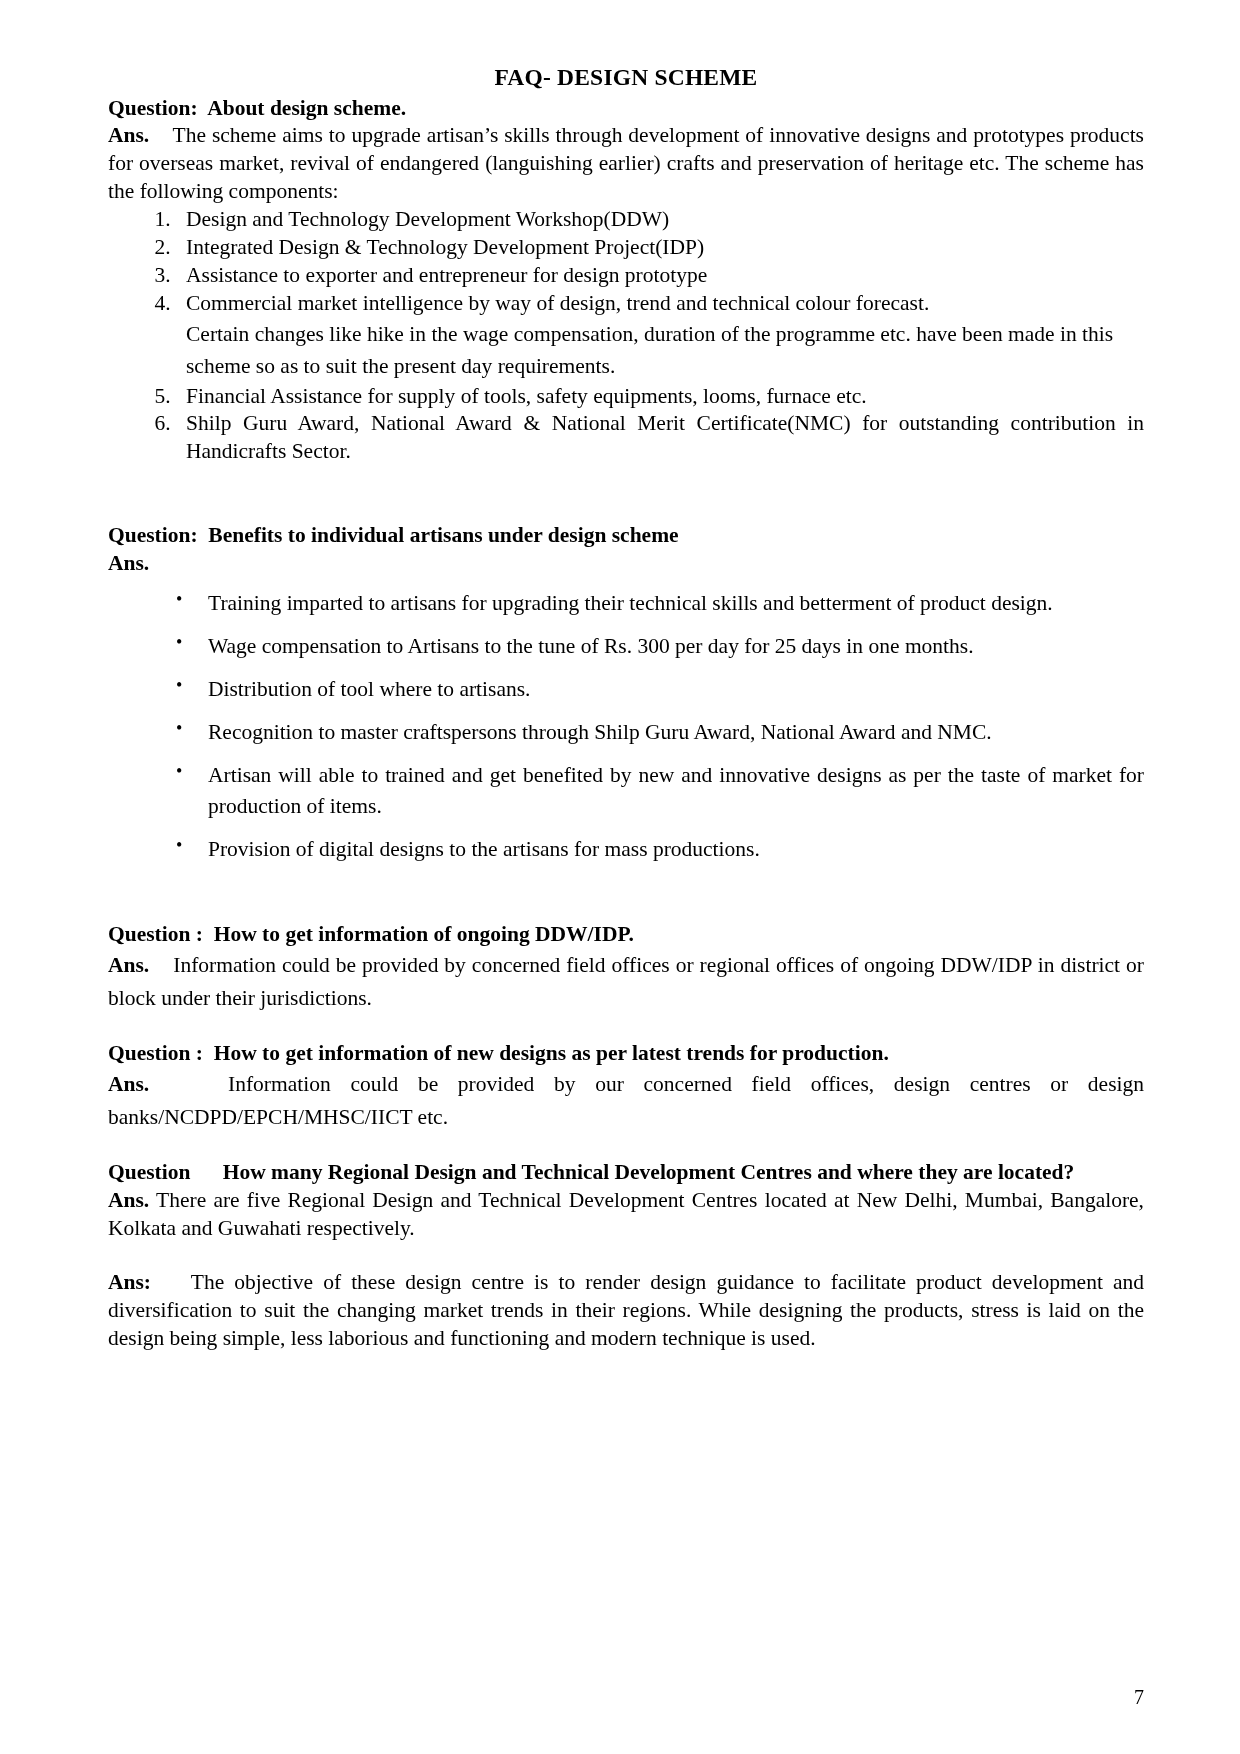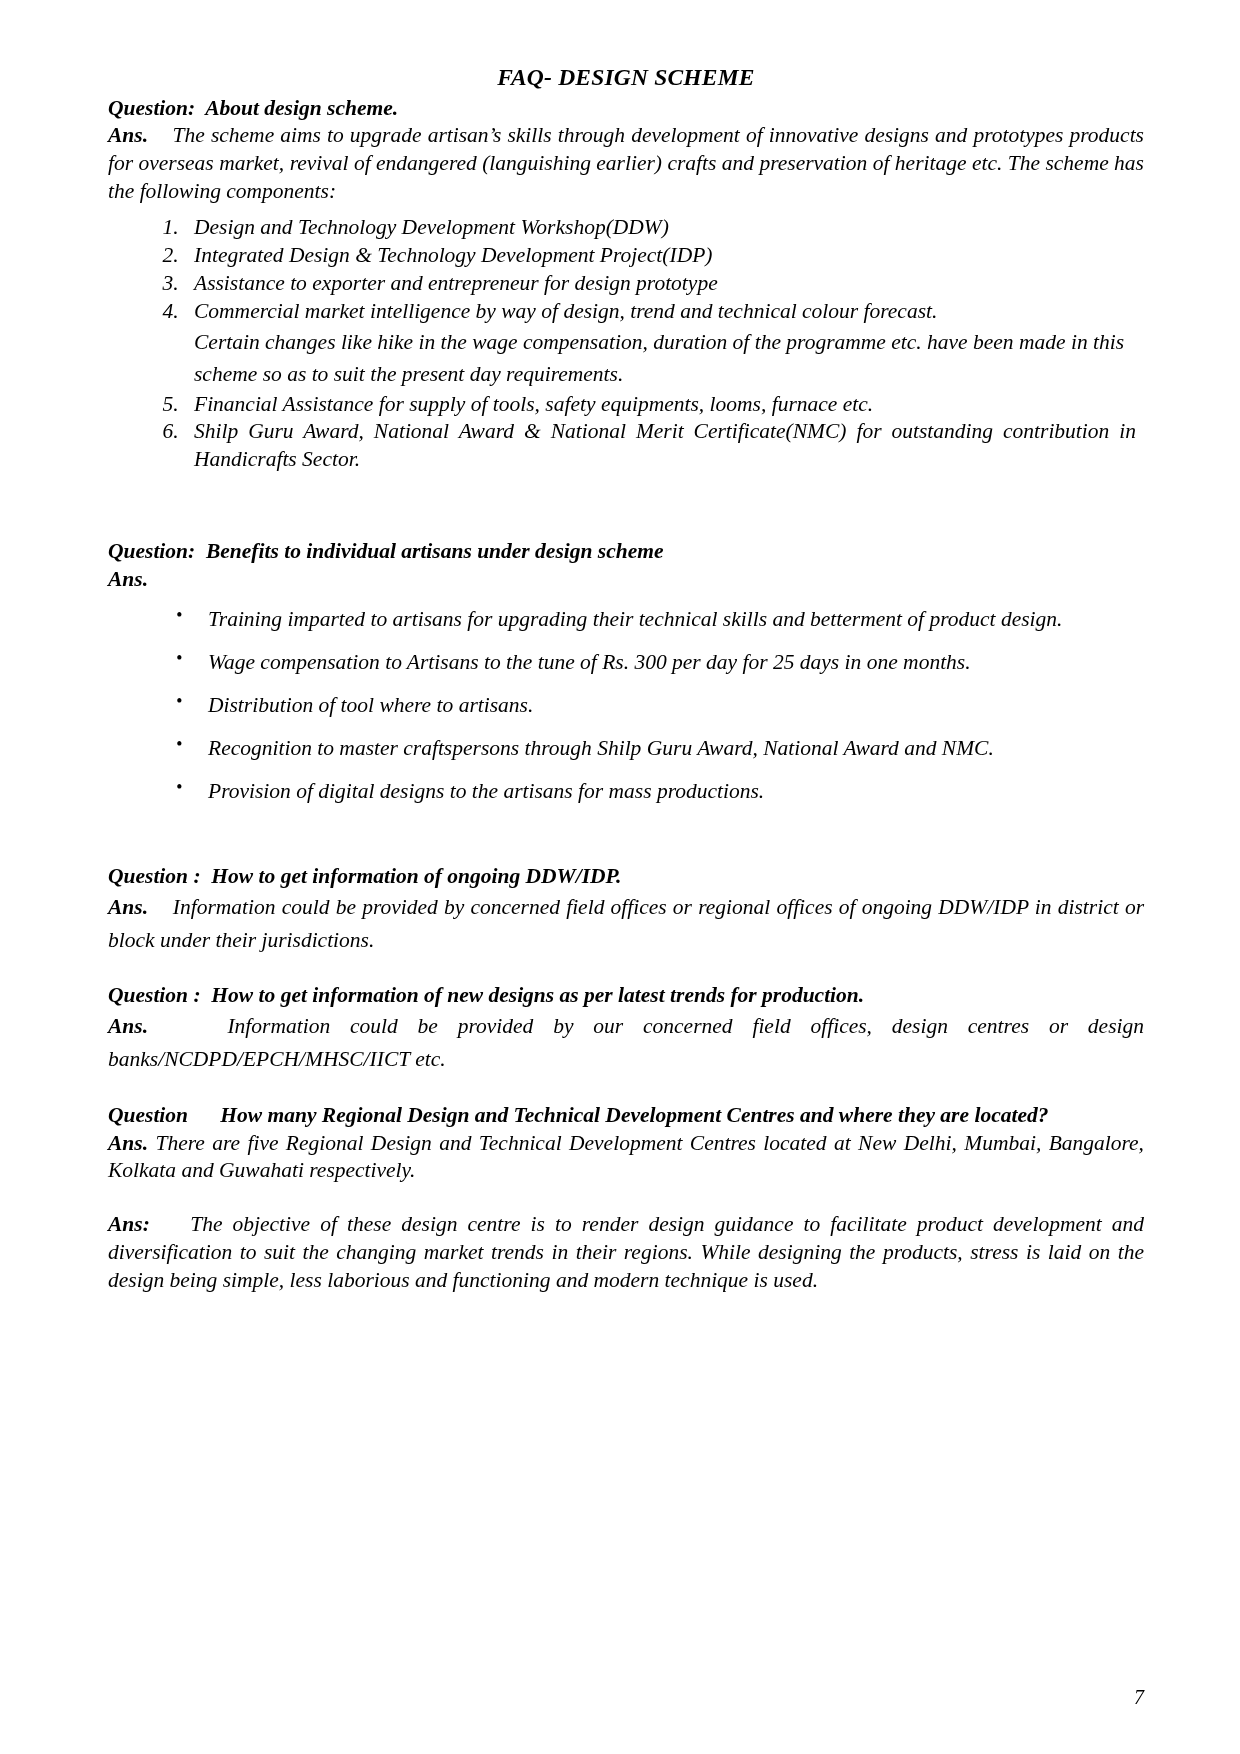--- a/index.html
+++ b/index.html
@@ -11,21 +11,20 @@
     position: relative;
     width: 1240px;
     height: 1754px;
     background: #ffffff;
     box-sizing: border-box;
     padding: 62px 96px 40px 108px;
     font-family: "Liberation Serif", "DejaVu Serif", serif;
     color: #000000;
     font-size: 21.5px;
     line-height: 1.30;
-    font-style: italic;
   }
   .doc-title {
     text-align: center;
     font-weight: bold;
     font-size: 23.5px;
     margin: 0 0 2px 0;
     letter-spacing: 0.2px;
   }
   .q-line {
     font-weight: bold;
@@ -44,21 +43,21 @@
     text-justify: inter-word;
     line-height: 1.30;
   }
   .ans-para.loose {
     line-height: 1.52;
   }
   .lbl {
     font-weight: bold;
   }
   ol.numlist {
-    margin: 8px;
+    margin: 0;
     padding-left: 68px;
     list-style-type: decimal;
   }
   ol.numlist > li {
     margin: 0;
     padding-left: 10px;
     line-height: 1.30;
   }
   ol.numlist > li .cont {
     display: block;
@@ -124,20 +123,21 @@
   <p class="q-line"><span>Question:</span>&nbsp; <span>Benefits to individual artisans under design scheme</span></p>
   <p class="q-line">Ans.</p>
 
   <div class="gap-sm"></div>
 
   <ul class="bullist">
     <li><span>Training imparted to artisans for upgrading their technical skills and betterment of product design.</span></li>
     <li><span>Wage compensation to Artisans to the tune of Rs. 300 per day for 25 days in one months.</span></li>
     <li><span>Distribution of tool where to artisans.</span></li>
     <li><span>Recognition to master craftspersons through Shilp Guru Award, National Award and NMC.</span></li>
+    <li><span>Artisan will able to trained and get benefited by new and innovative designs as per the taste of market for production of items.</span></li>
     <li><span>Provision of digital designs to the artisans for mass productions.</span></li>
   </ul>
 
   <div class="gap-xl"></div>
 
   <p class="q-line"><span>Question  :</span>&nbsp; <span>How to get information of ongoing DDW/IDP.</span></p>
   <p class="ans-para loose"><span class="lbl">Ans.</span>&nbsp;&nbsp;&nbsp; <span>Information could be provided by concerned field offices or regional offices of ongoing DDW/IDP in district or block under their jurisdictions.</span></p>
 
   <div class="gap-md"></div>
 

